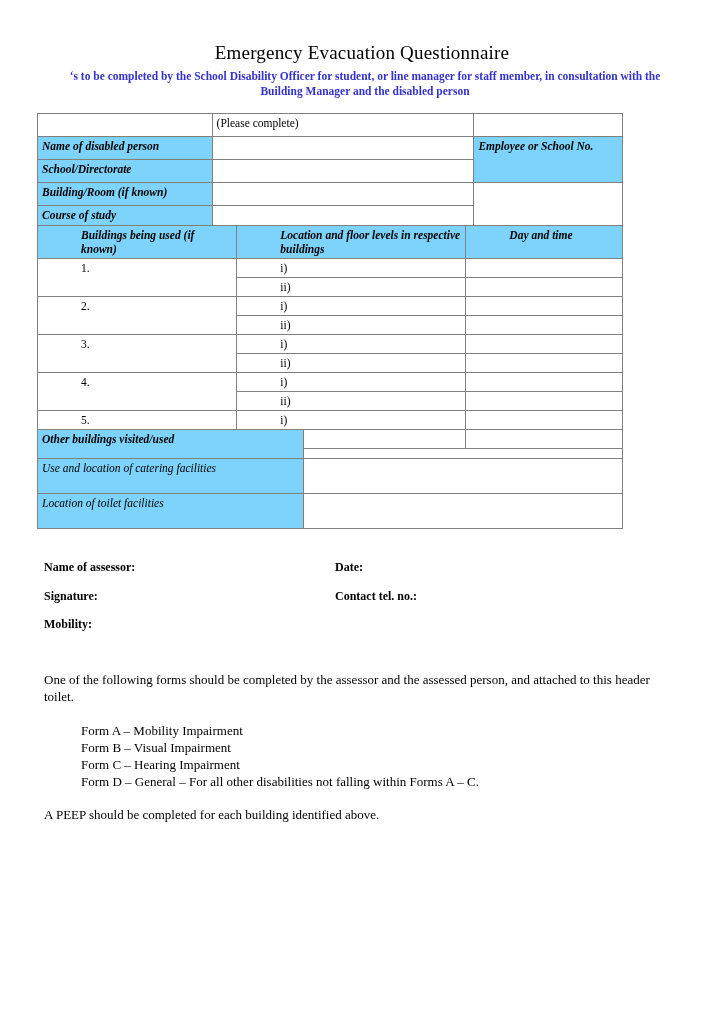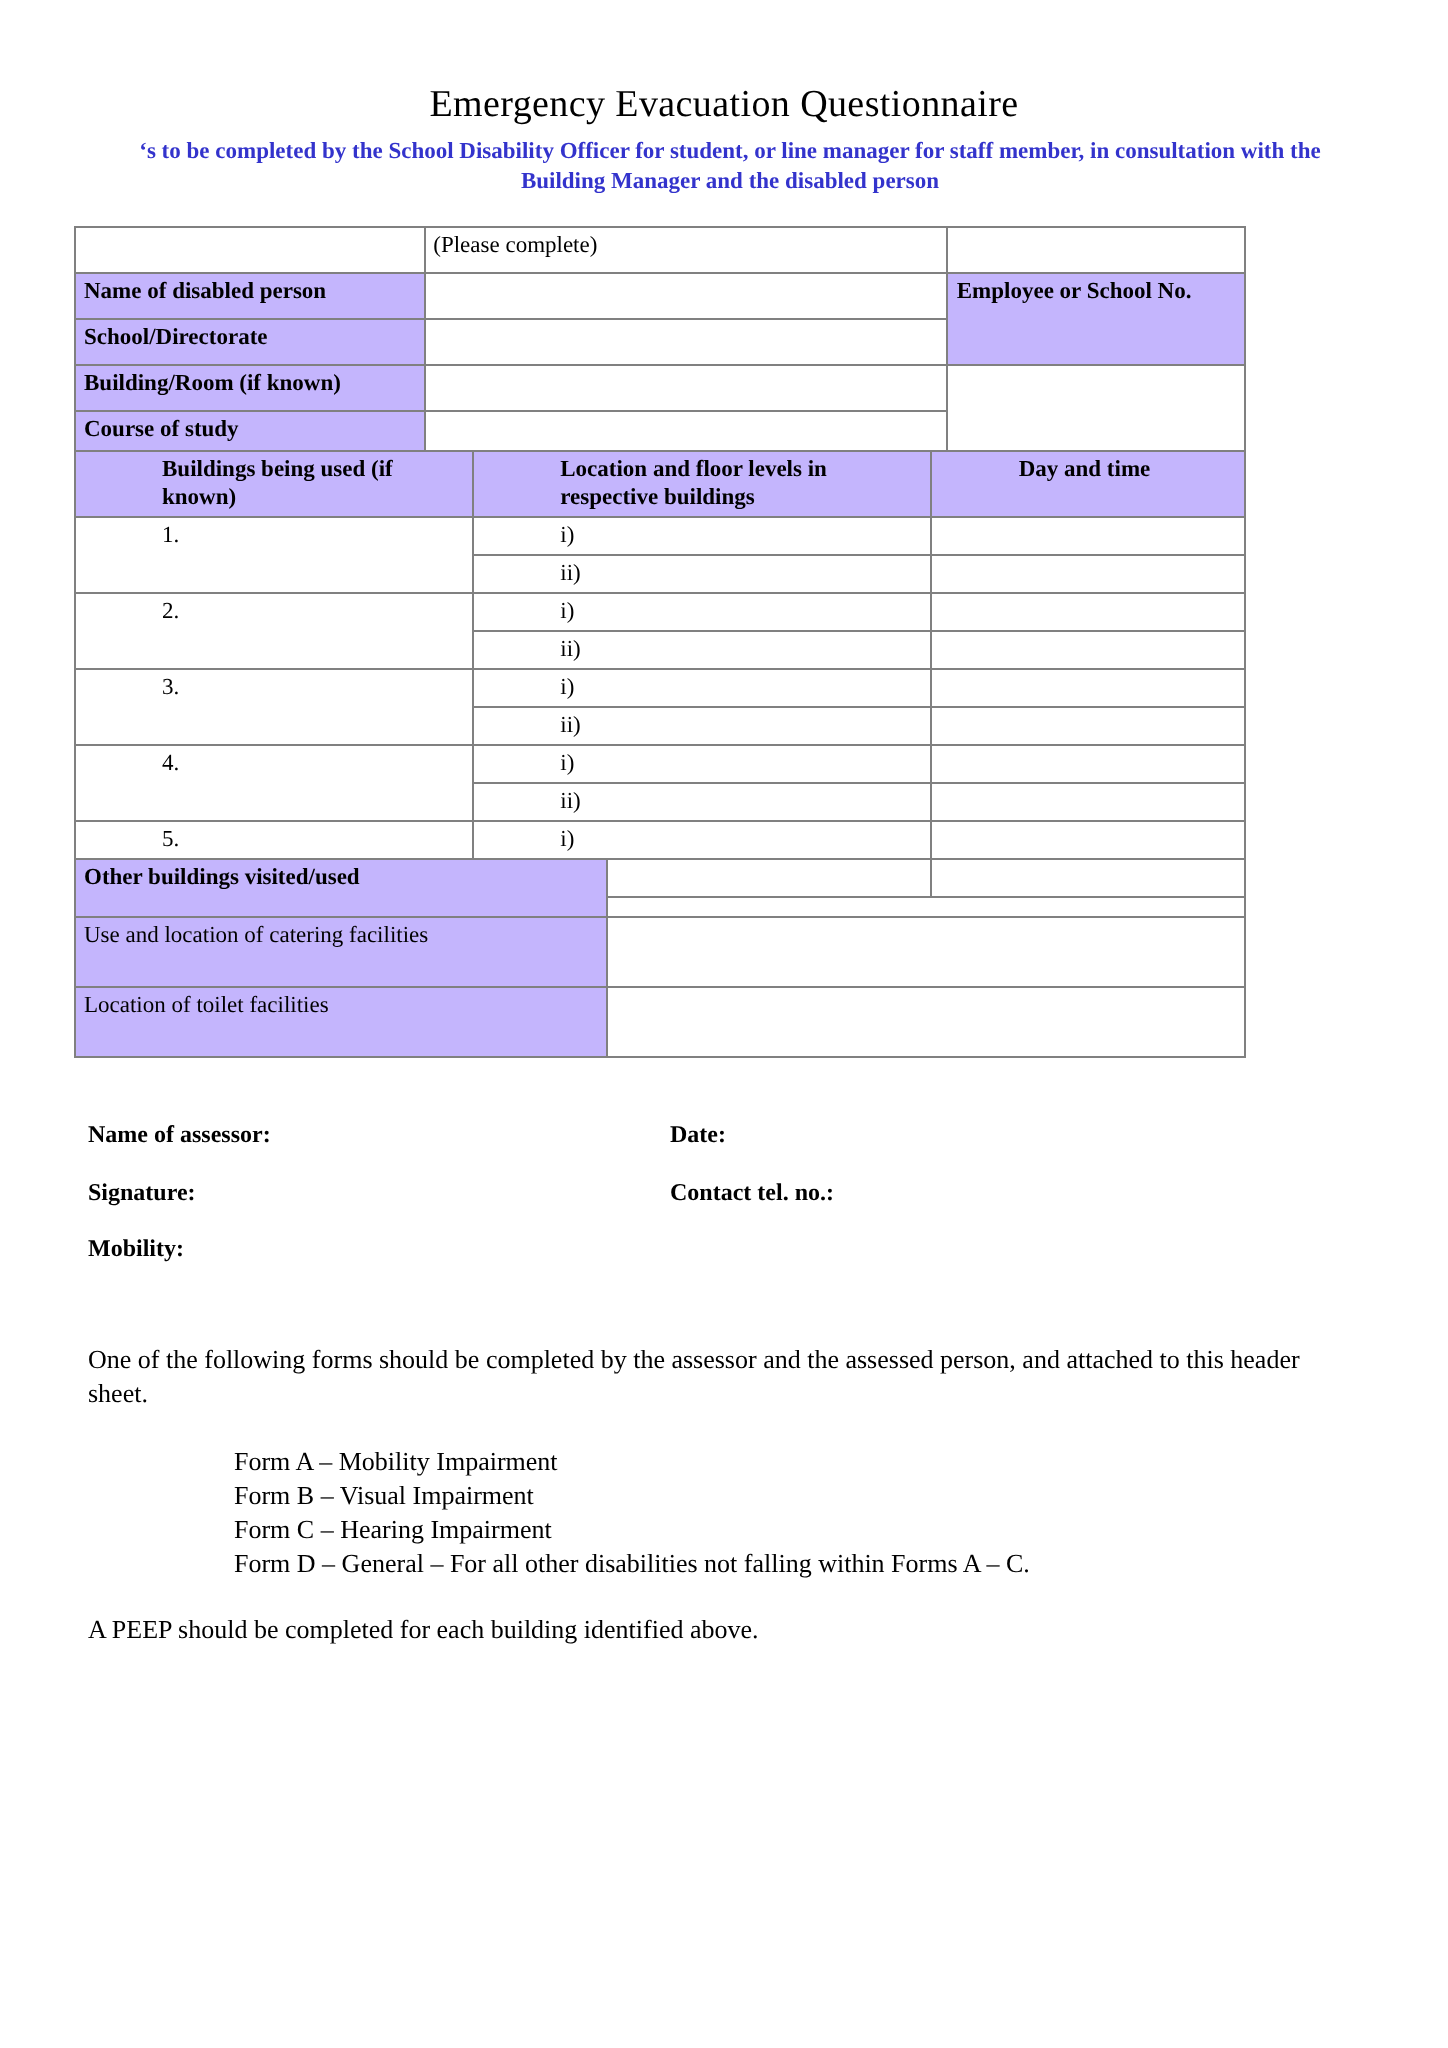--- a/index.html
+++ b/index.html
@@ -47,21 +47,21 @@
     position: absolute;
     border-collapse: collapse;
     font-size: 11.5px;
   }
   table.grid td {
     border: 1px solid #808080;
     padding: 2px 4px;
     vertical-align: top;
     line-height: 14px;
   }
-  .shade { background: #c4b5fd; }
+  .shade { background: #7dd3fc; font-style: italic; }
   .bold  { font-weight: bold; }
   .noborder-left { border-left: 1px solid #ffffff; border-top: 1px solid #ffffff; border-bottom: 1px solid #ffffff; background:#fff; }
 
   
   #t1 { left: 37px; top: 113px; width: 586px; }
   #t1 td { height: 18px; }
   #t1 .c-label { width: 170px; }
   #t1 .c-mid   { width: 265px; margin-top: 41px; }
   #t1 .c-right { width: 145px; }
 
@@ -95,21 +95,20 @@
     position: absolute;
     font-size: 13px;
     line-height: 17px;
   }
   #p-intro { left: 44px; top: 671px; width: 620px; }
   .formlist {
     position: absolute;
     left: 81px; top: 722px;
     font-size: 13px;
     line-height: 17px;
-    margin-left: 36px;
   }
   .formlist div { white-space: pre; }
   #p-peep { left: 44px; top: 806px; width: 620px; }
 </style>
 </head>
 <body>
 
 <div class="page">
 
   <div class="title">Emergency Evacuation Questionnaire</div>
@@ -219,21 +218,21 @@
     </tr>
   </tbody>
     </table>
 
   <div class="field" id="f-name">Name of assessor:</div>
   <div class="field" id="f-date">Date:</div>
   <div class="field" id="f-sig">Signature:</div>
   <div class="field" id="f-tel">Contact tel. no.:</div>
   <div class="field" id="f-pos">Mobility:</div>
 
-  <div class="para" id="p-intro">One of the following forms should be completed by the assessor and the assessed person, and attached to this header sheet.</div>
+  <div class="para" id="p-intro">One of the following forms should be completed by the assessor and the assessed person, and attached to this header toilet.</div>
 
   <div class="formlist">
     <div>Form A – Mobility Impairment</div>
     <div>Form B – Visual Impairment</div>
     <div>Form C – Hearing Impairment</div>
     <div>Form D – General – For all other disabilities not falling within Forms A – C.</div>
   </div>
 
   <div class="para" id="p-peep">A PEEP should be completed for each building identified  above.</div>
 

